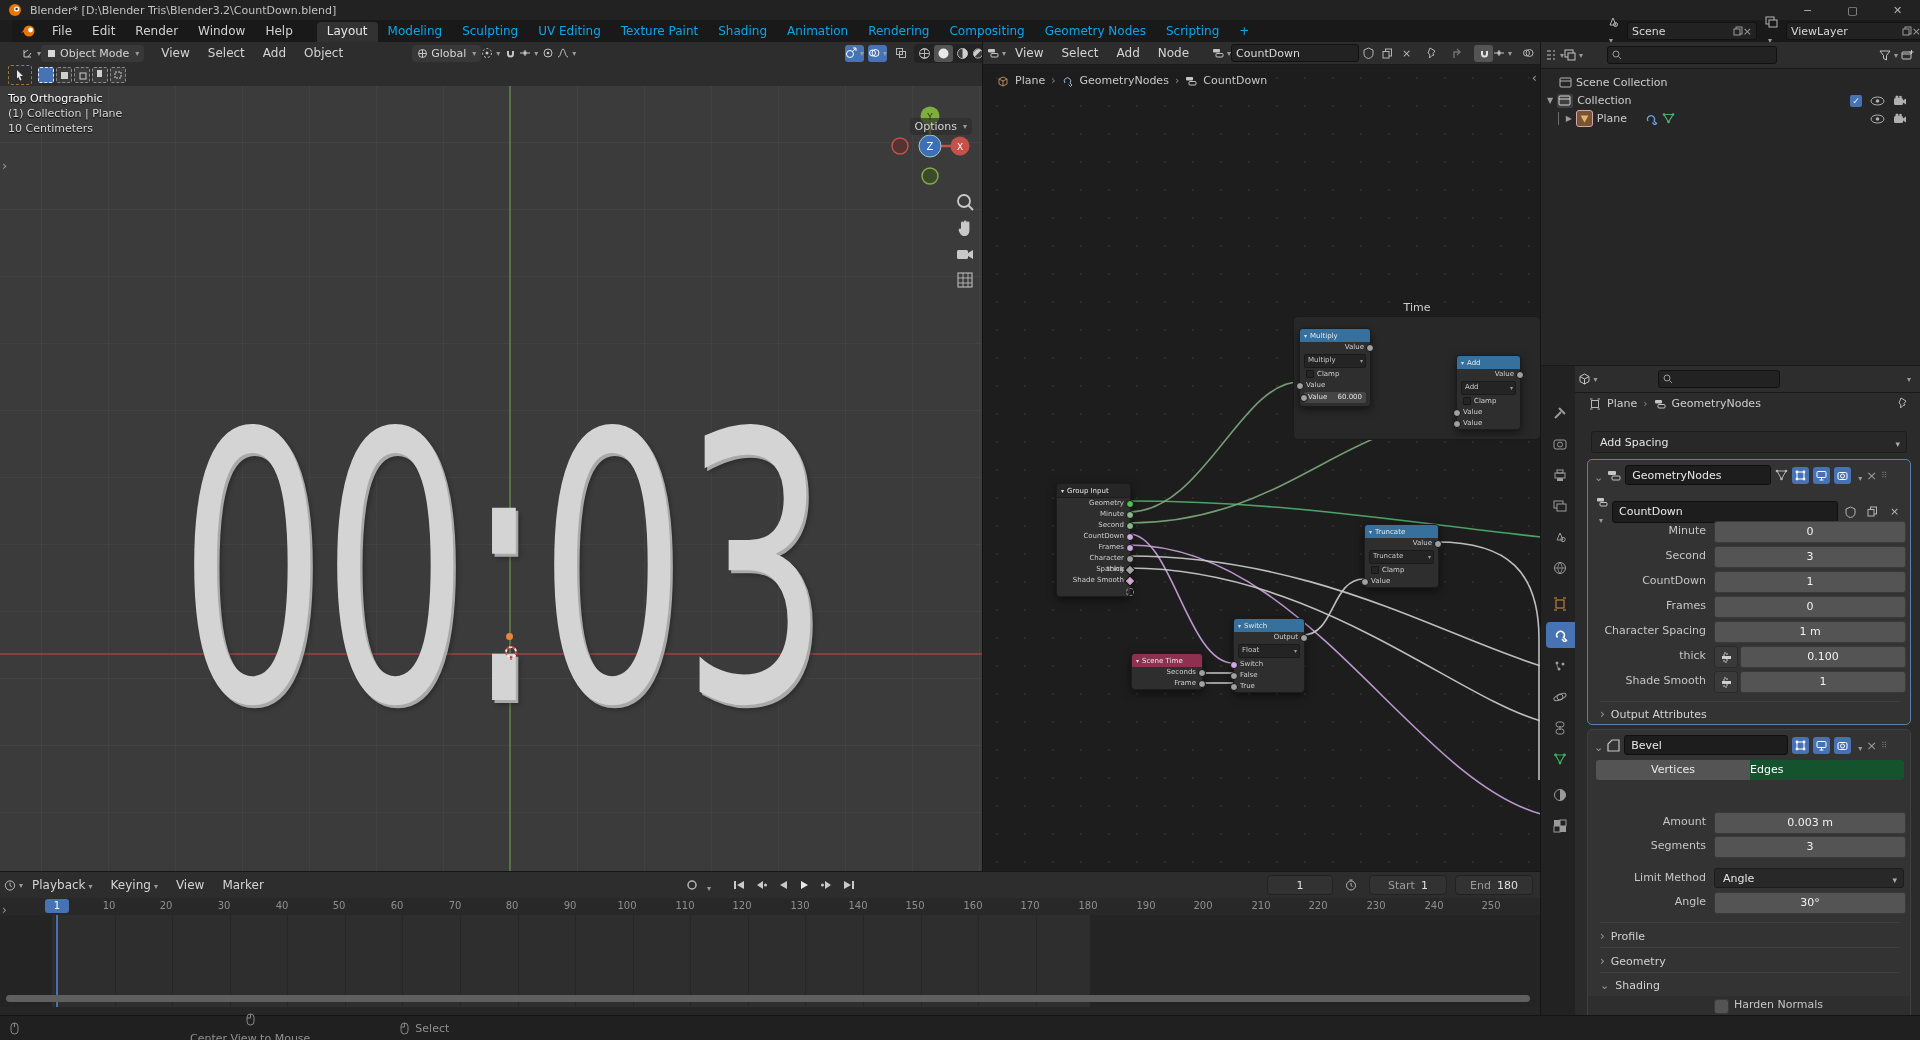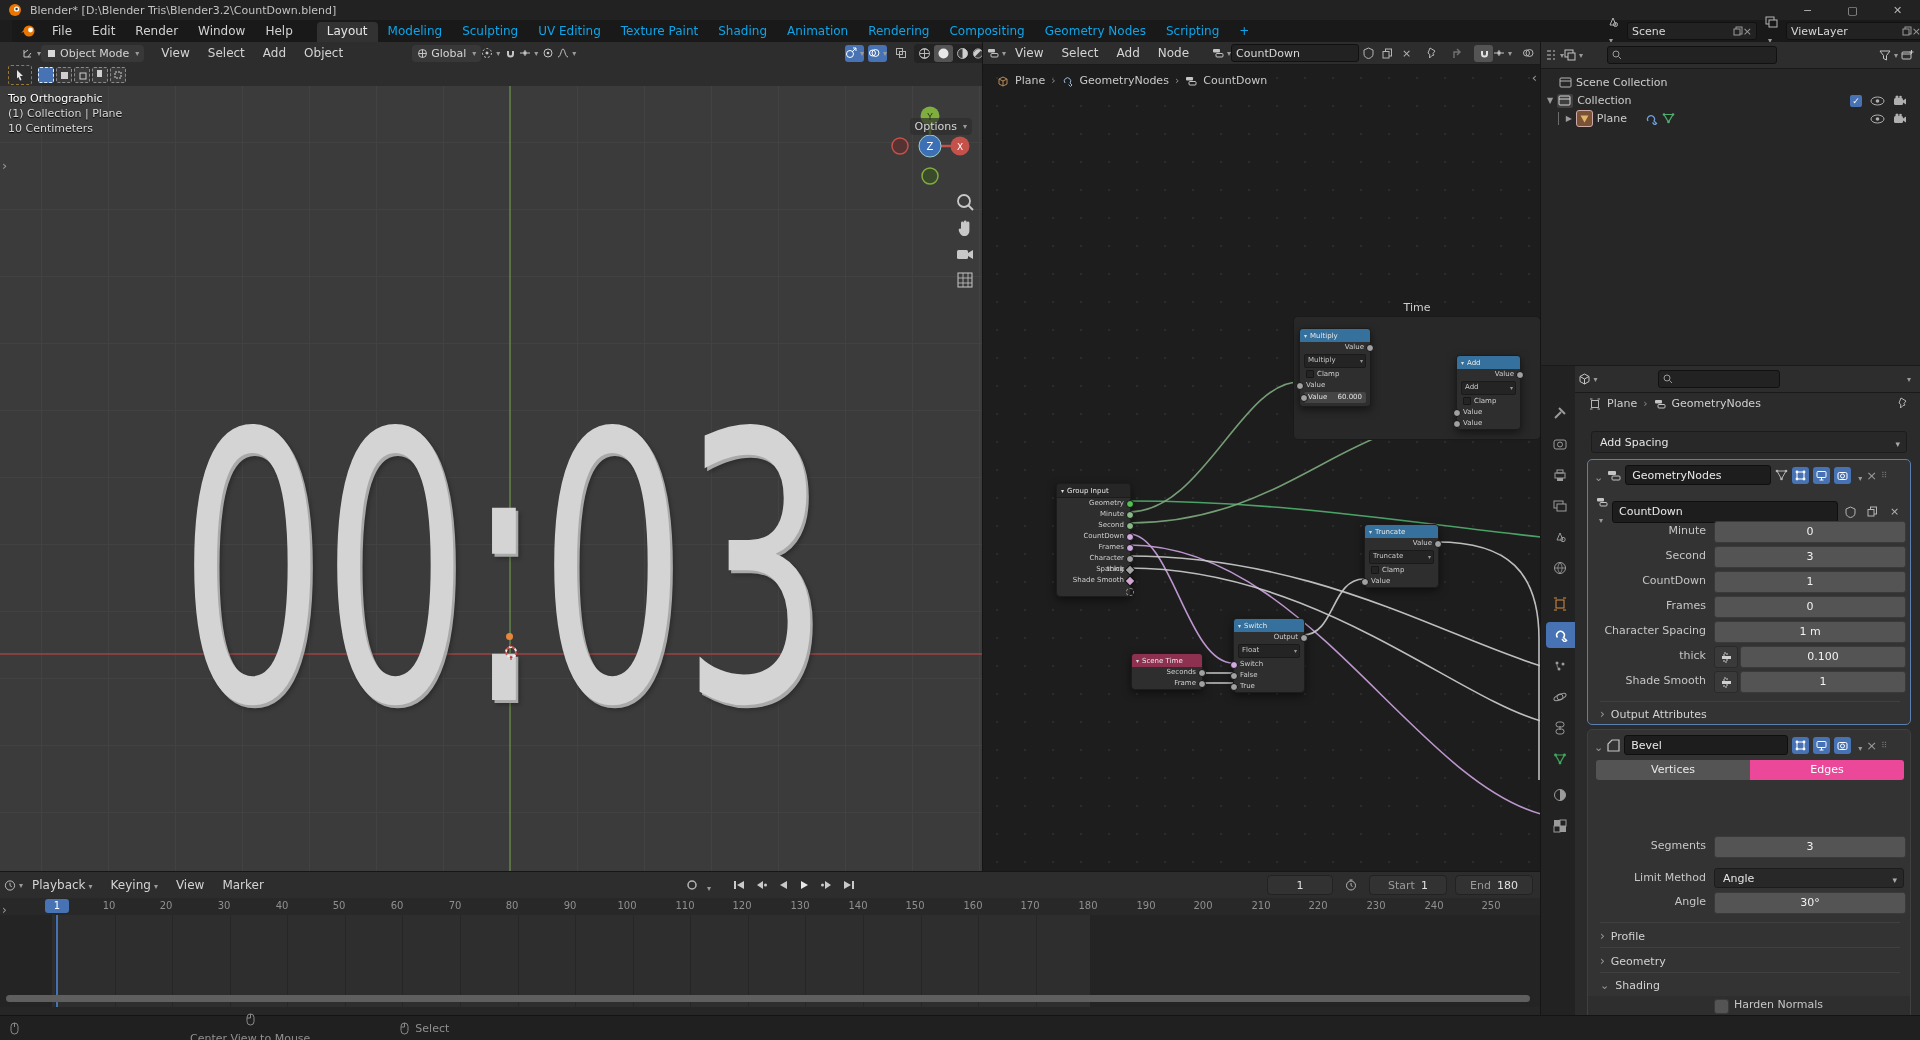--- a/index.html
+++ b/index.html
@@ -910,21 +910,25 @@
               <rect x="1" y="2.5" width="9" height="7" rx="1.5" fill="none" stroke="#fff"></rect>
               <circle cx="5.5" cy="6" r="2" fill="none" stroke="#fff"></circle>
             </svg>
           </span>
         <span class="dd"></span>
         <span class="xg" style="font-size:13px">×</span>
         <span style="color:#777;font-size:8px;letter-spacing:1px;">⠿</span>
       </div>
       <div class="abs" style="left:8px;top:30px;width:308px;height:20px;display:flex;">
         <span style="flex:1;background:#545454;border-radius:3px 0 0 3px;text-align:center;font-size:11px;line-height:20px;color:#e8e8e8;">Vertices</span>
-        <span style="flex:1;background:#ec4899;border-radius:0 3px 3px 0;text-align:center;font-size:11px;line-height:20px;color:#fff;">Edges</span>
+        <span style="flex:1;background:#14532d;border-radius:0 3px 3px 0;text-align:left;font-size:11px;line-height:20px;color:#fff;">Edges</span>
+      </div>
+      <div class="abs" style="left:0;top:82px;width:324px;height:25px;">
+        <span class="plab" style="width:118px">Amount</span>
+        <span class="pslider" style="left:126px;width:190px">0.003 m</span>
       </div>
       <div class="abs" style="left:0;top:106px;width:324px;height:25px;">
         <span class="plab" style="width:118px">Segments</span>
         <span class="pslider" style="left:126px;width:190px">3</span>
       </div>
       <div class="abs" style="left:0;top:138px;width:324px;height:25px;">
         <span class="plab" style="width:118px">Limit Method</span>
         <span class="pselect" style="left:126px;width:190px"><span>Angle</span></span>
       </div>
       <div class="abs" style="left:0;top:162px;width:324px;height:25px;">

